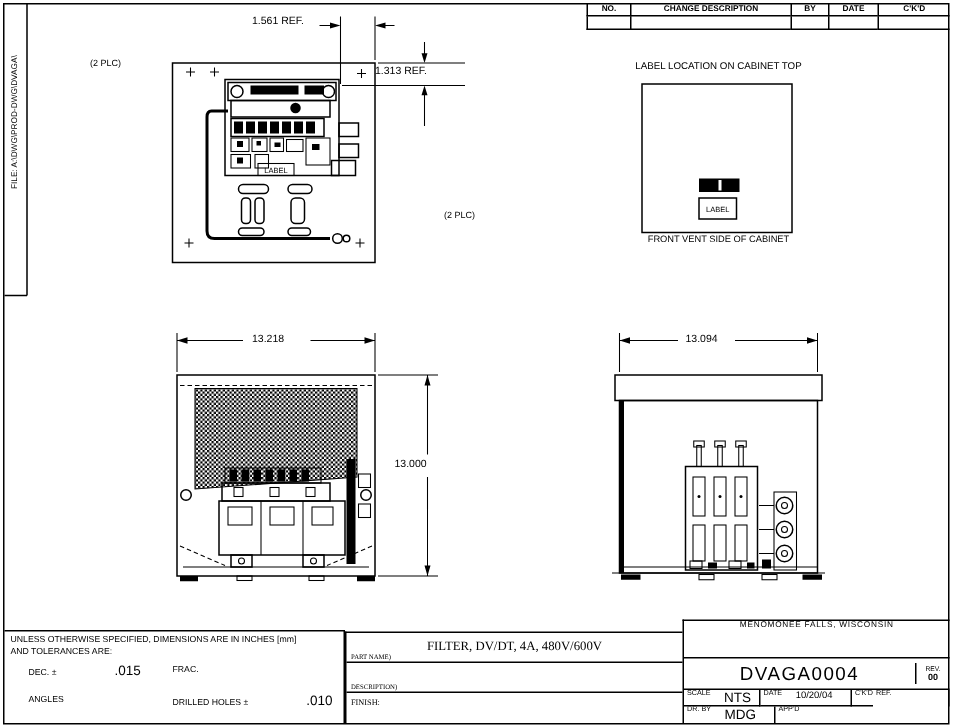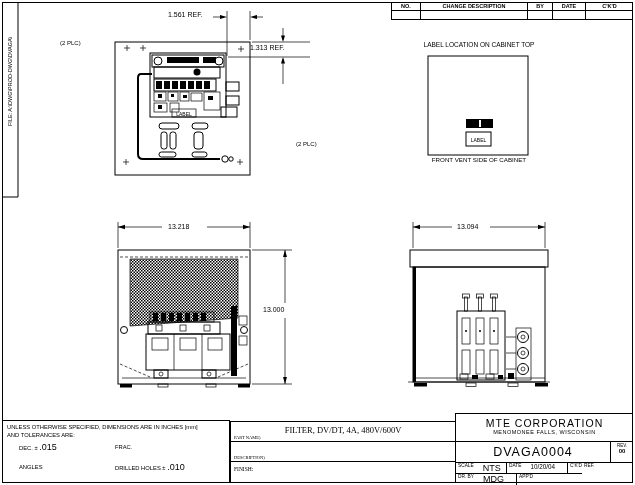--- a/index.html
+++ b/index.html
@@ -20,35 +20,35 @@
   .rev-table{position:absolute;left:391px;top:2px;width:242px;height:18px;font-size:5.5px;font-weight:bold;}
   .rev-row{display:flex;height:9px;}
   .rev-cell{border-left:1px solid #000;border-bottom:1px solid #000;display:flex;
             align-items:center;justify-content:center;box-sizing:border-box;}
   .rc1{width:29px;}.rc2{width:107px;}.rc3{width:25px;}.rc4{width:33px;}.rc5{flex:1;}
   
   .notes{position:absolute;left:3px;top:420px;width:227px;height:62px;border-top:1px solid #000;
          border-right:1px solid #000;box-sizing:border-box;font-size:5.8px;}
   .notes-head{padding:3px 4px 0 4px;line-height:1.3;}
   .tol{position:absolute;font-size:5.8px;}
-  .tolval{font-size:9px;}
+  .tolval{font-size:9px;margin-left:37px;}
   
   .tb-center{position:absolute;left:230px;top:421px;width:225px;height:61px;border-top:1px solid #000;
              border-left:1px solid #000;box-sizing:border-box;}
   .tbc-row{position:relative;height:20px;border-bottom:1px solid #000;box-sizing:border-box;font-family:Liberation Serif, serif;}
   .tbc-row.last{border-bottom:none;height:20px;}
   .tbc-main{position:absolute;left:0;right:0;top:3px;text-align:center;font-size:8.5px;white-space:nowrap;}
   .tbc-label{position:absolute;left:3px;bottom:1px;font-size:4.5px;}
   
   .tb-right{position:absolute;left:455px;top:413px;width:178px;height:69px;border-top:1px solid #000;
             border-left:1px solid #000;box-sizing:border-box;}
   .company{height:25px;border-bottom:1px solid #000;box-sizing:border-box;text-align:center;}
   .company-name{font-size:10.5px;letter-spacing:1px;margin-top:3px;}
   .company-loc{font-size:5.5px;letter-spacing:0.5px;}
-  .dwg-row{display:flex;height:21px;border-bottom:1px solid #000;box-sizing:border-box;}
+  .dwg-row{display:flex;height:21px;border-bottom:1px solid #000;box-sizing:border-box;align-items:center;}
   .dwg-num{flex:1;display:flex;align-items:center;justify-content:center;font-size:12.5px;letter-spacing:1px;}
   .rev-box{width:23px;border-left:1px solid #000;box-sizing:border-box;text-align:center;font-size:4.5px;line-height:1.2;padding-top:1px;}
   .rev-val{font-size:6px;font-weight:bold;}
   .tbr-grid{display:flex;flex-wrap:wrap;height:22px;}
   .tbr-cell{box-sizing:border-box;border-right:1px solid #000;height:11px;display:flex;
             align-items:flex-start;padding-left:2px;gap:9px;overflow:hidden;}
   .tbr-cell.rowtop{border-bottom:1px solid #000;}
   .tbr-cell.c1{width:51px;}.tbr-cell.c2{width:61px;}.tbr-cell.c3{flex:1;border-right:none;}
   .lbl{font-size:4.8px;}
   .val-big{font-size:9px;}
@@ -312,21 +312,20 @@
     <div class="tbc-row">
       <div class="tbc-label">DESCRIPTION)</div>
     </div>
     <div class="tbc-row last">
       <div class="tbc-label" style="bottom:auto;top:4px;font-size:5.5px;">FINISH:</div>
     </div>
   </div>
 
   <div class="tb-right">
     <div class="company">
-      <div class="company-name">MTE CORPORATION</div>
       <div class="company-loc">MENOMONEE FALLS, WISCONSIN</div>
     </div>
     <div class="dwg-row">
       <div class="dwg-num">DVAGA0004</div>
       <div class="rev-box">
         <div>REV.</div>
         <div class="rev-val">00</div>
       </div>
     </div>
     <div class="tbr-grid">

